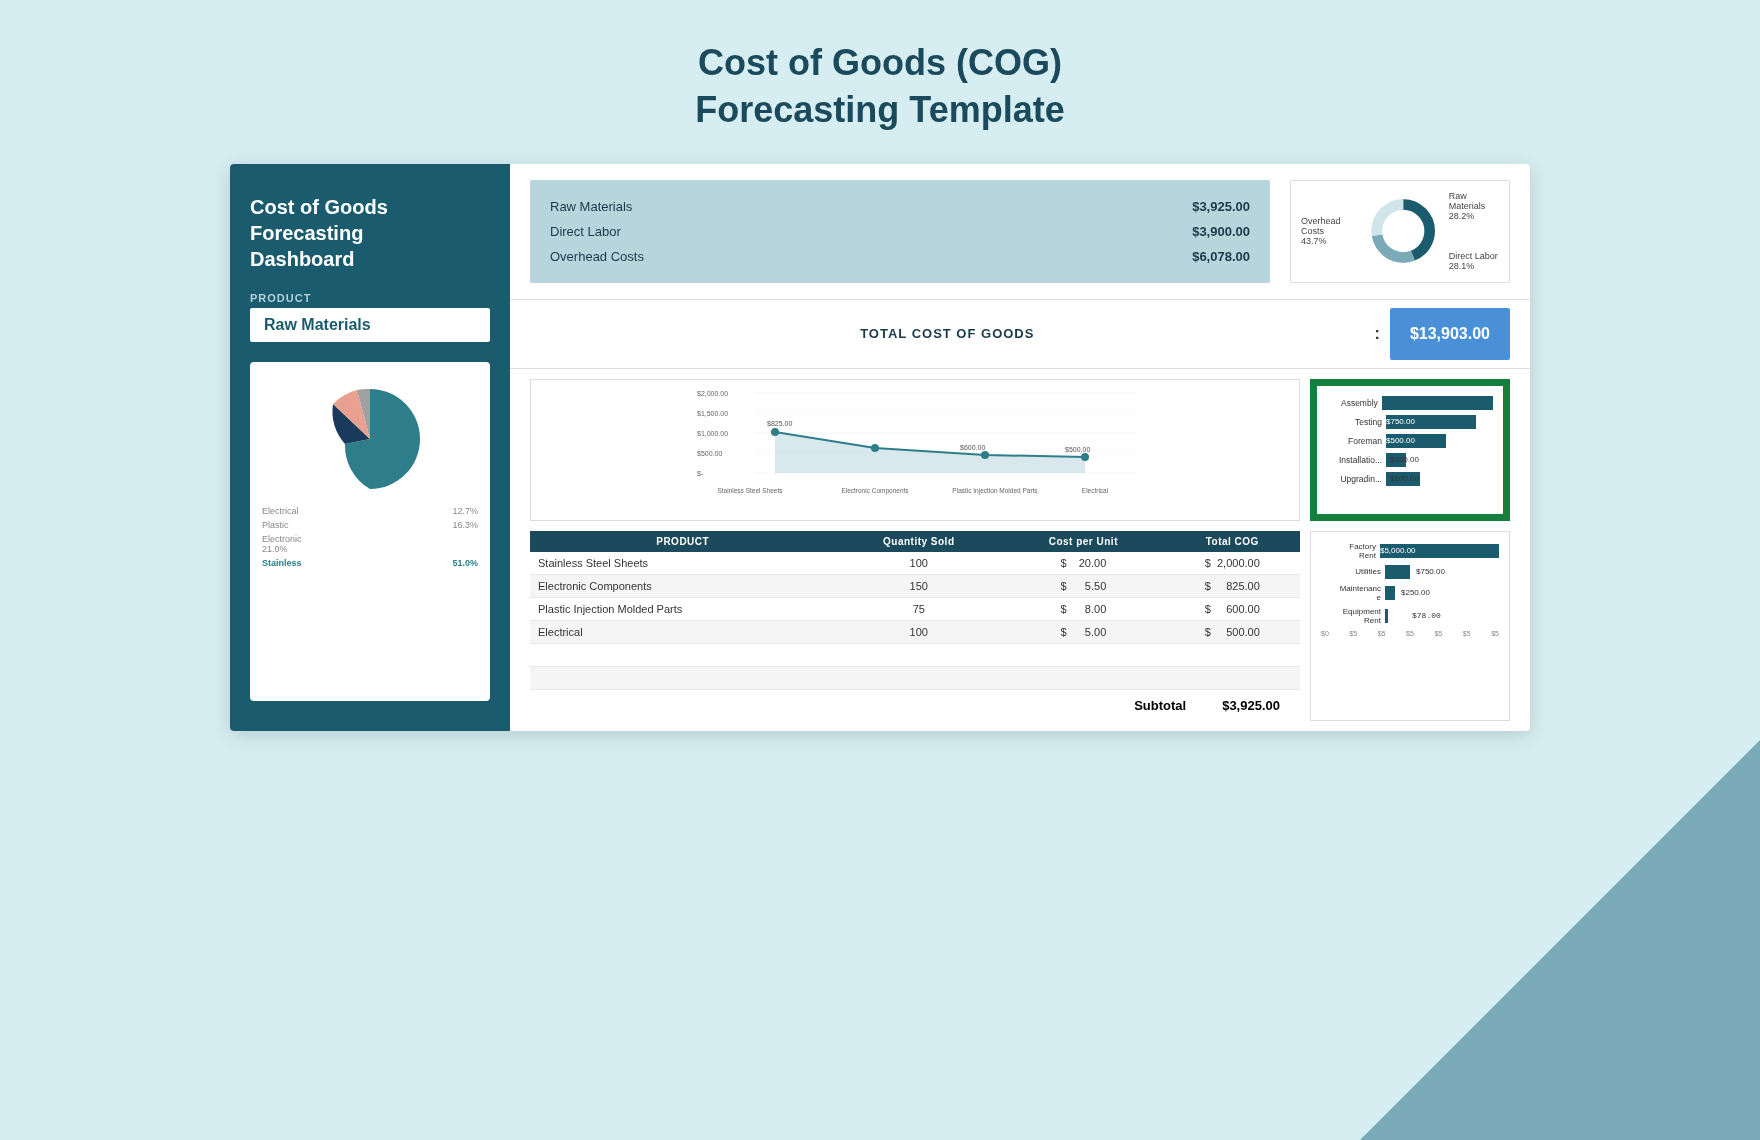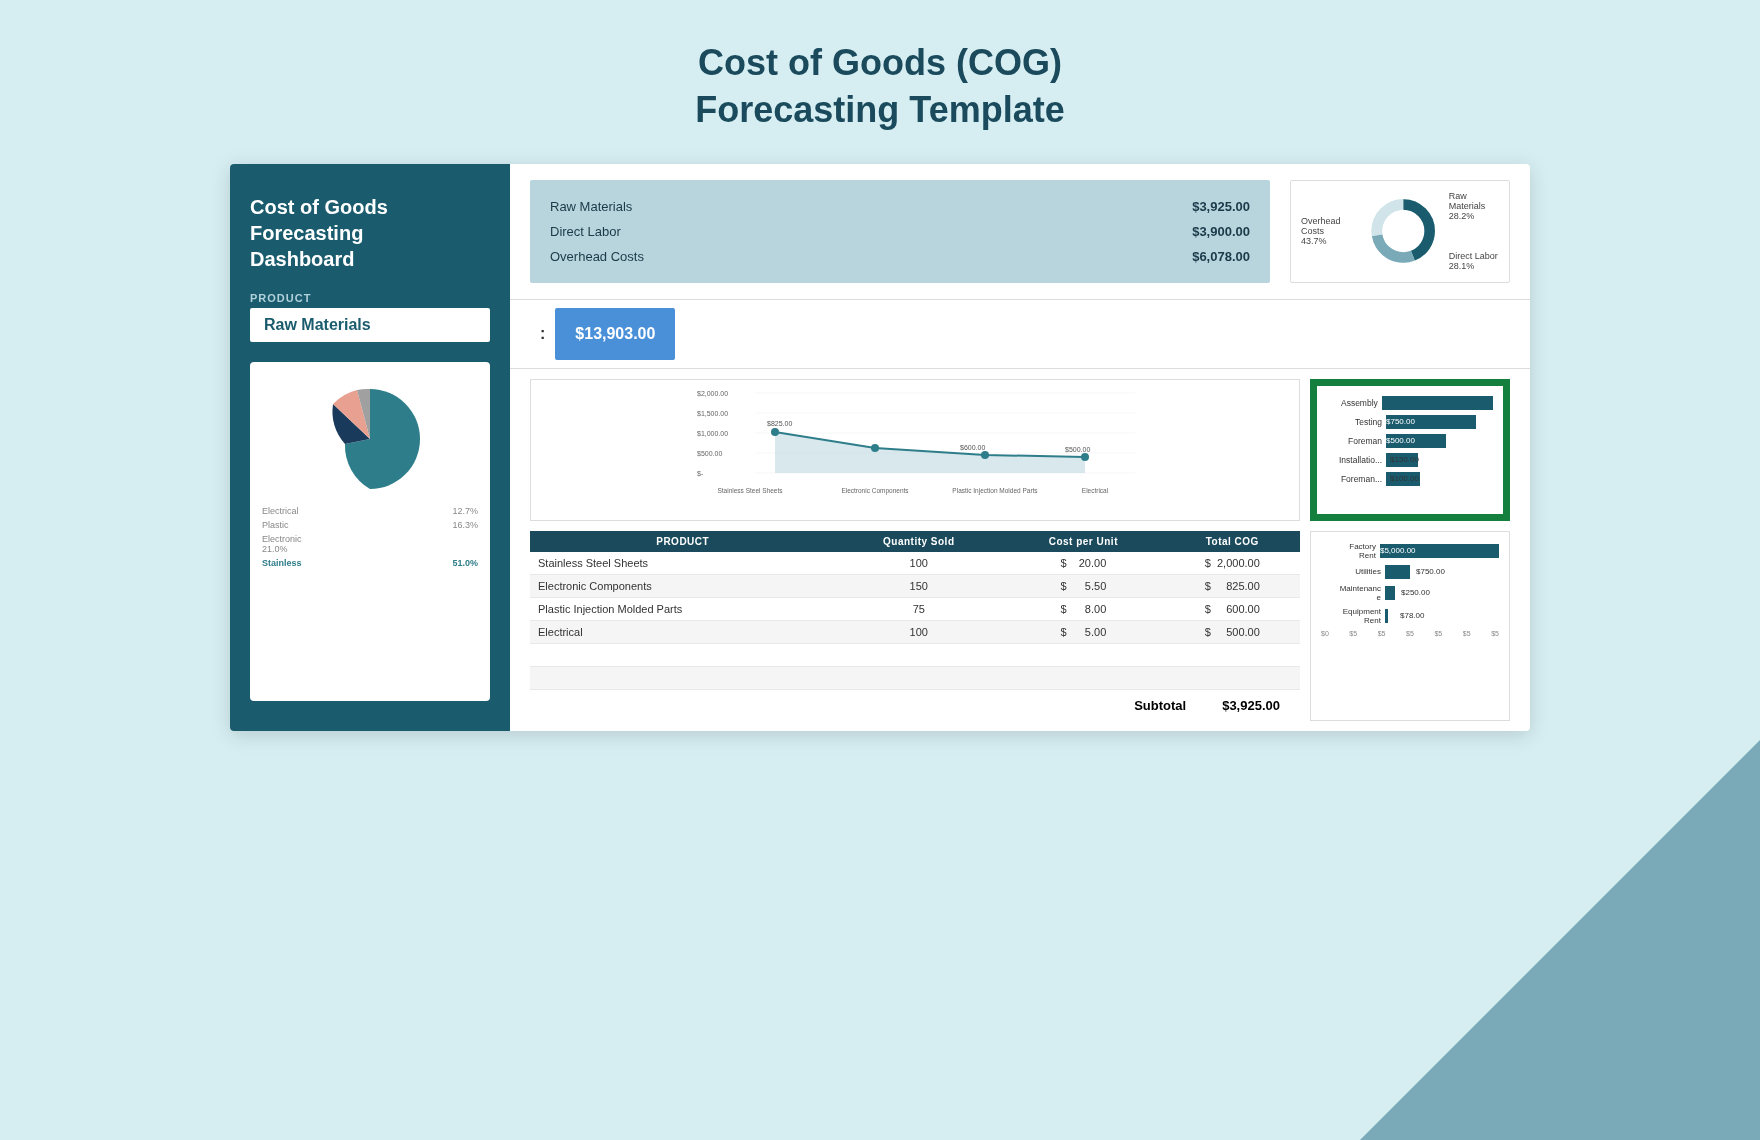--- a/index.html
+++ b/index.html
@@ -311,20 +311,21 @@
           </svg>
           <div class="donut-labels-right">
             <div class="donut-label">Raw Materials<br>28.2%</div>
             <div class="donut-label">Direct Labor<br>28.1%</div>
           </div>
         </div>
       </div>
     </div>
 
     <div class="total-row">
+      <div class="total-label">TOTAL COST OF GOODS</div>
       <span class="total-colon">:</span>
       <div class="total-value">$13,903.00</div>
     </div>
 
     <div style="display:flex;gap:10px;padding:10px 20px;">
 
       <div style="flex:1;background:white;border:1px solid #ddd;padding:8px;">
         <svg width="100%" height="120" viewBox="0 0 440 120">
 
           <text x="2" y="8" font-size="7" fill="#666">$2,000.00</text>
@@ -373,26 +374,26 @@
           </div>
         </div>
         <div class="bar-item">
           <div class="bar-name">Foreman</div>
           <div class="bar-fill" style="width:60px;background:#1a5c6e;">
             <span class="bar-fill-value">$500.00</span>
           </div>
         </div>
         <div class="bar-item">
           <div class="bar-name">Installatio...</div>
-          <div class="bar-fill" style="width:32px;background:#1a5c6e;">
+          <div class="bar-fill" style="width:20px;background:#1a5c6e;">
             <span style="font-size:8px;color:#333;margin-left:4px;white-space:nowrap;">$150.00</span>
           </div>
         </div>
         <div class="bar-item">
-          <div class="bar-name">Foreman...</div>
+          <div class="bar-name">Upgradin...</div>
           <div class="bar-fill" style="width:34px;background:#1a5c6e;">
             <span style="font-size:8px;color:#333;margin-left:4px;white-space:nowrap;">$100.00</span>
           </div>
         </div>
       </div>
     </div>
 
     <div class="bottom-section">
       <div class="bottom-left">
         <table class="data-table">
@@ -472,21 +473,21 @@
             <div style="height:14px;background:#1a5c6e;width:10px;display:flex;align-items:center;">
             </div>
             <span style="font-size:8px;color:#333;margin-left:2px;">$250.00</span>
           </div>
         </div>
         <div class="bar-item-overhead">
           <div class="bar-row">
             <div class="bar-name-oh">Equipment<br>Rent</div>
             <div style="height:14px;background:#1a5c6e;width:3px;display:flex;align-items:center;">
             </div>
-            <span style="font-size:8px;color:#333;margin-left:8px;">$78.00</span>
+            <span style="font-size:8px;color:#333;margin-left:20px;font-family:Liberation Mono, monospace;">$78.00</span>
           </div>
         </div>
 
         <div style="display:flex;justify-content:space-between;margin-top:4px;font-size:7px;color:#888;">
           <span>$0</span>
             <span>$5</span>
             <span>$5</span>
             <span>$5</span>
             <span>$5</span>
             <span>$5</span>

